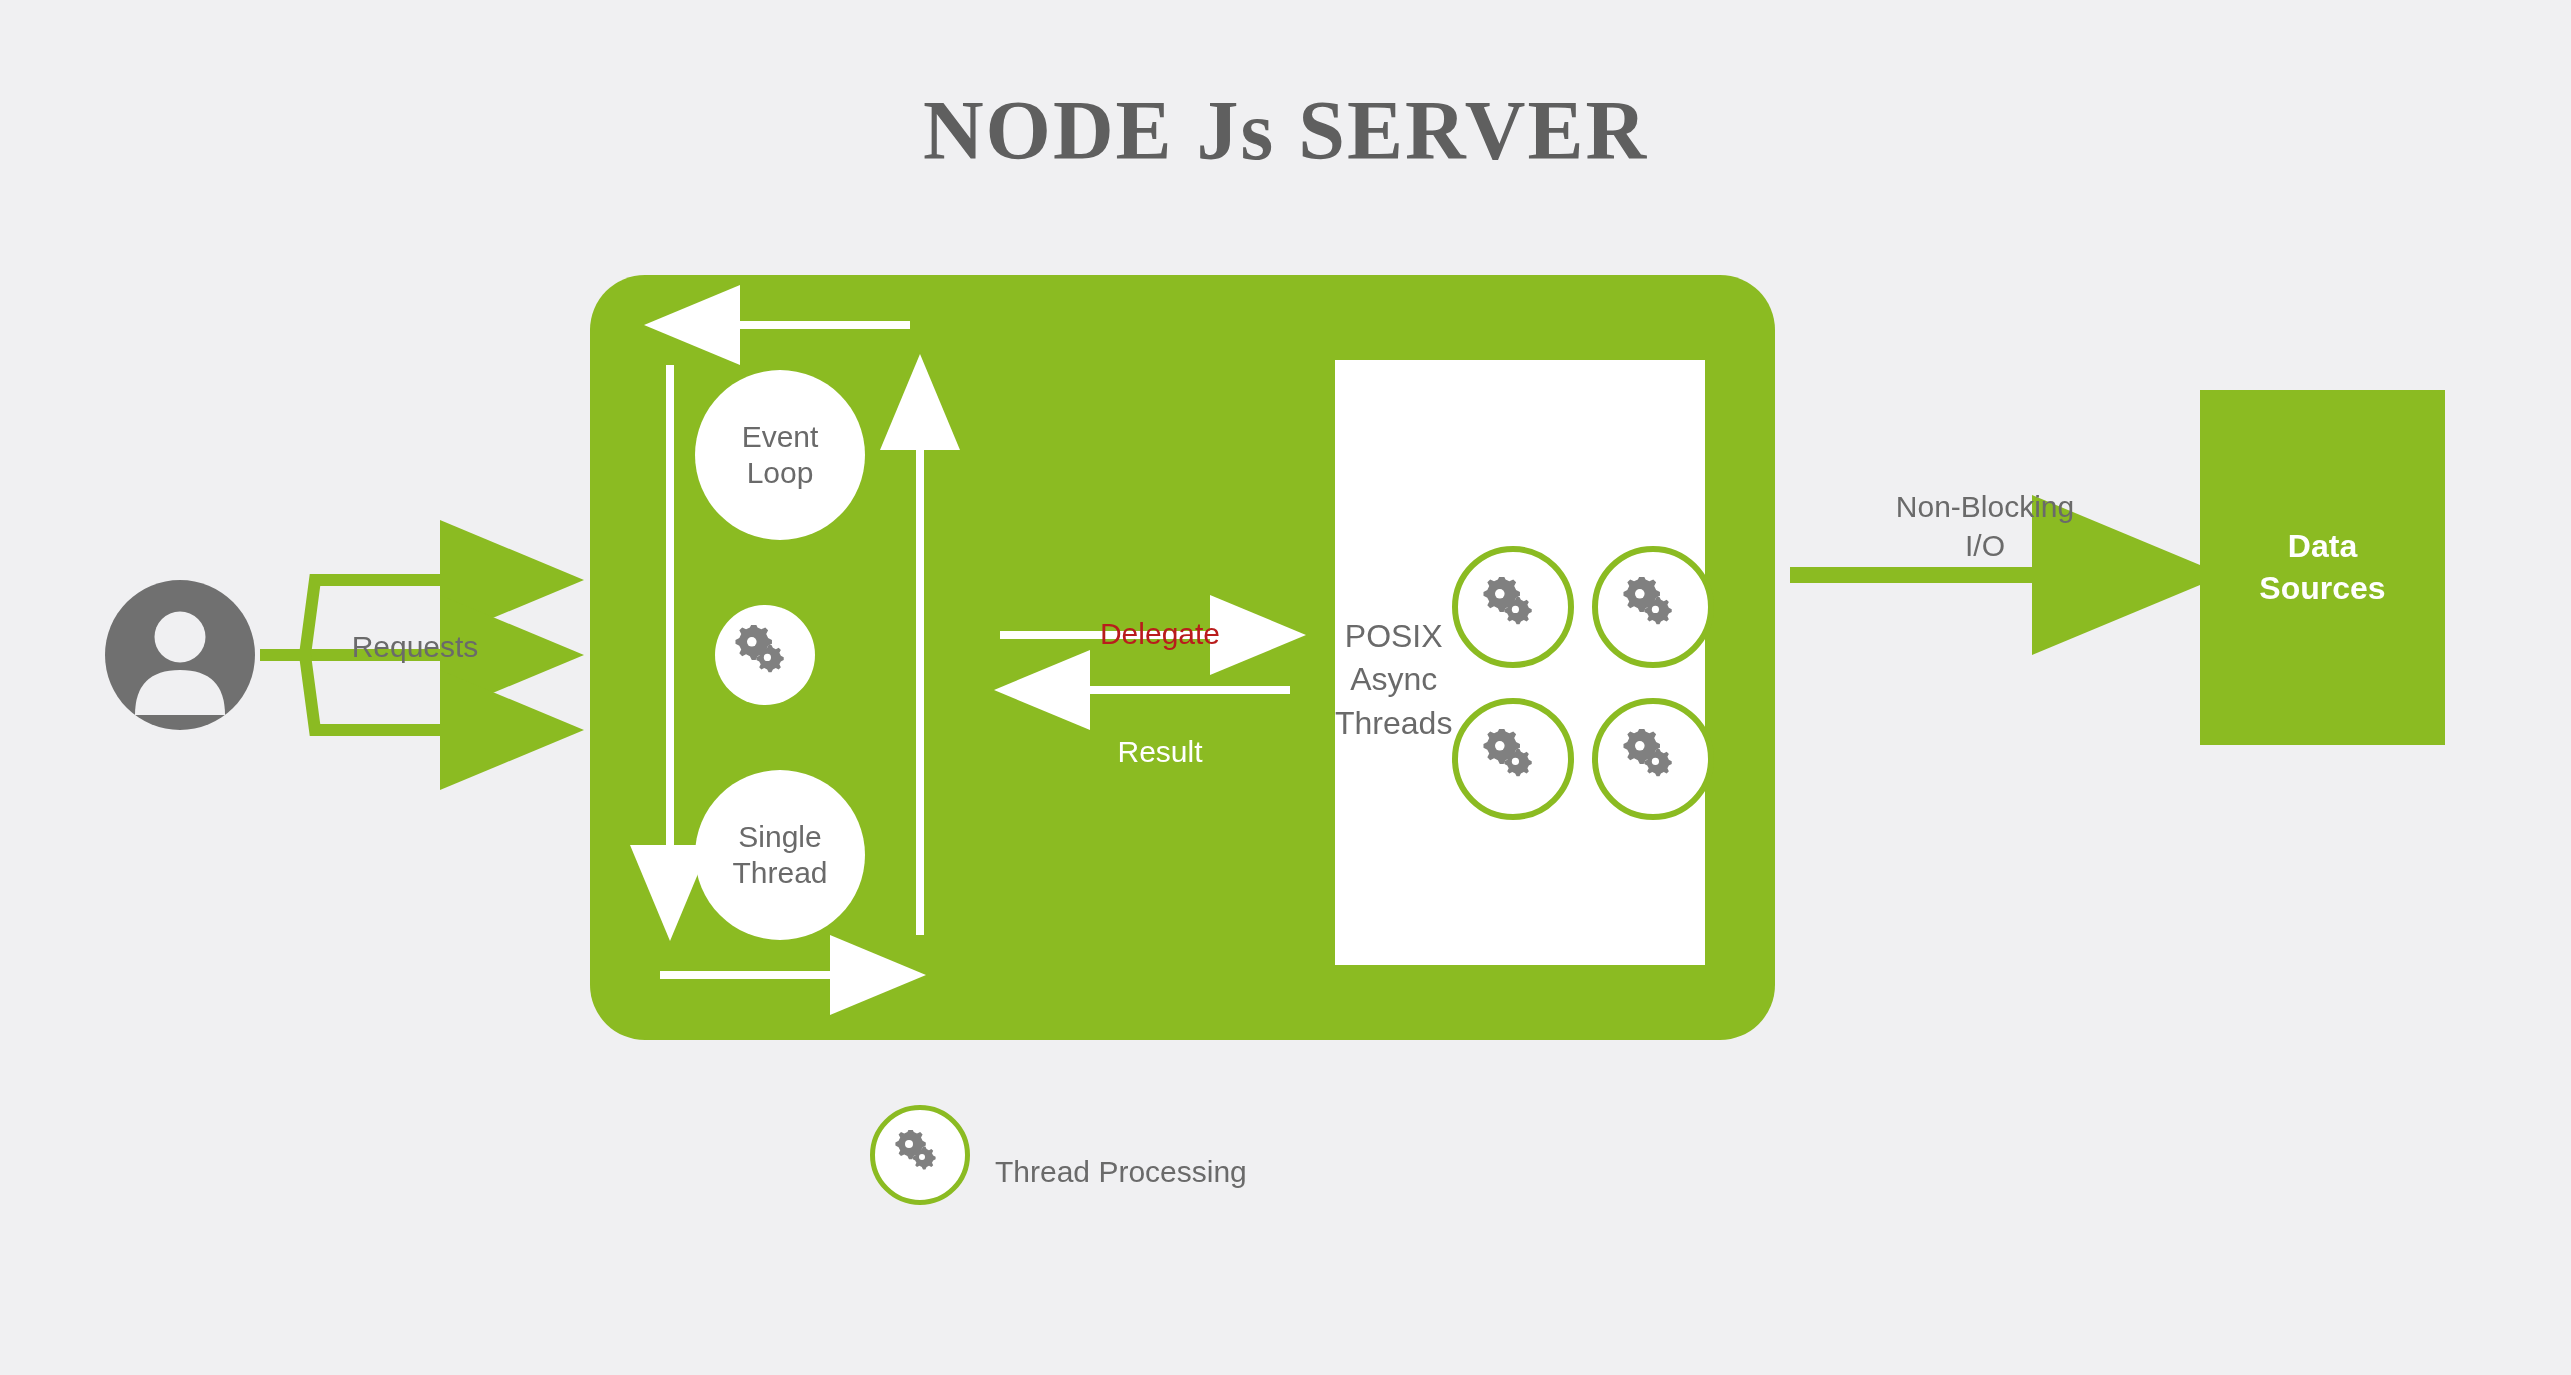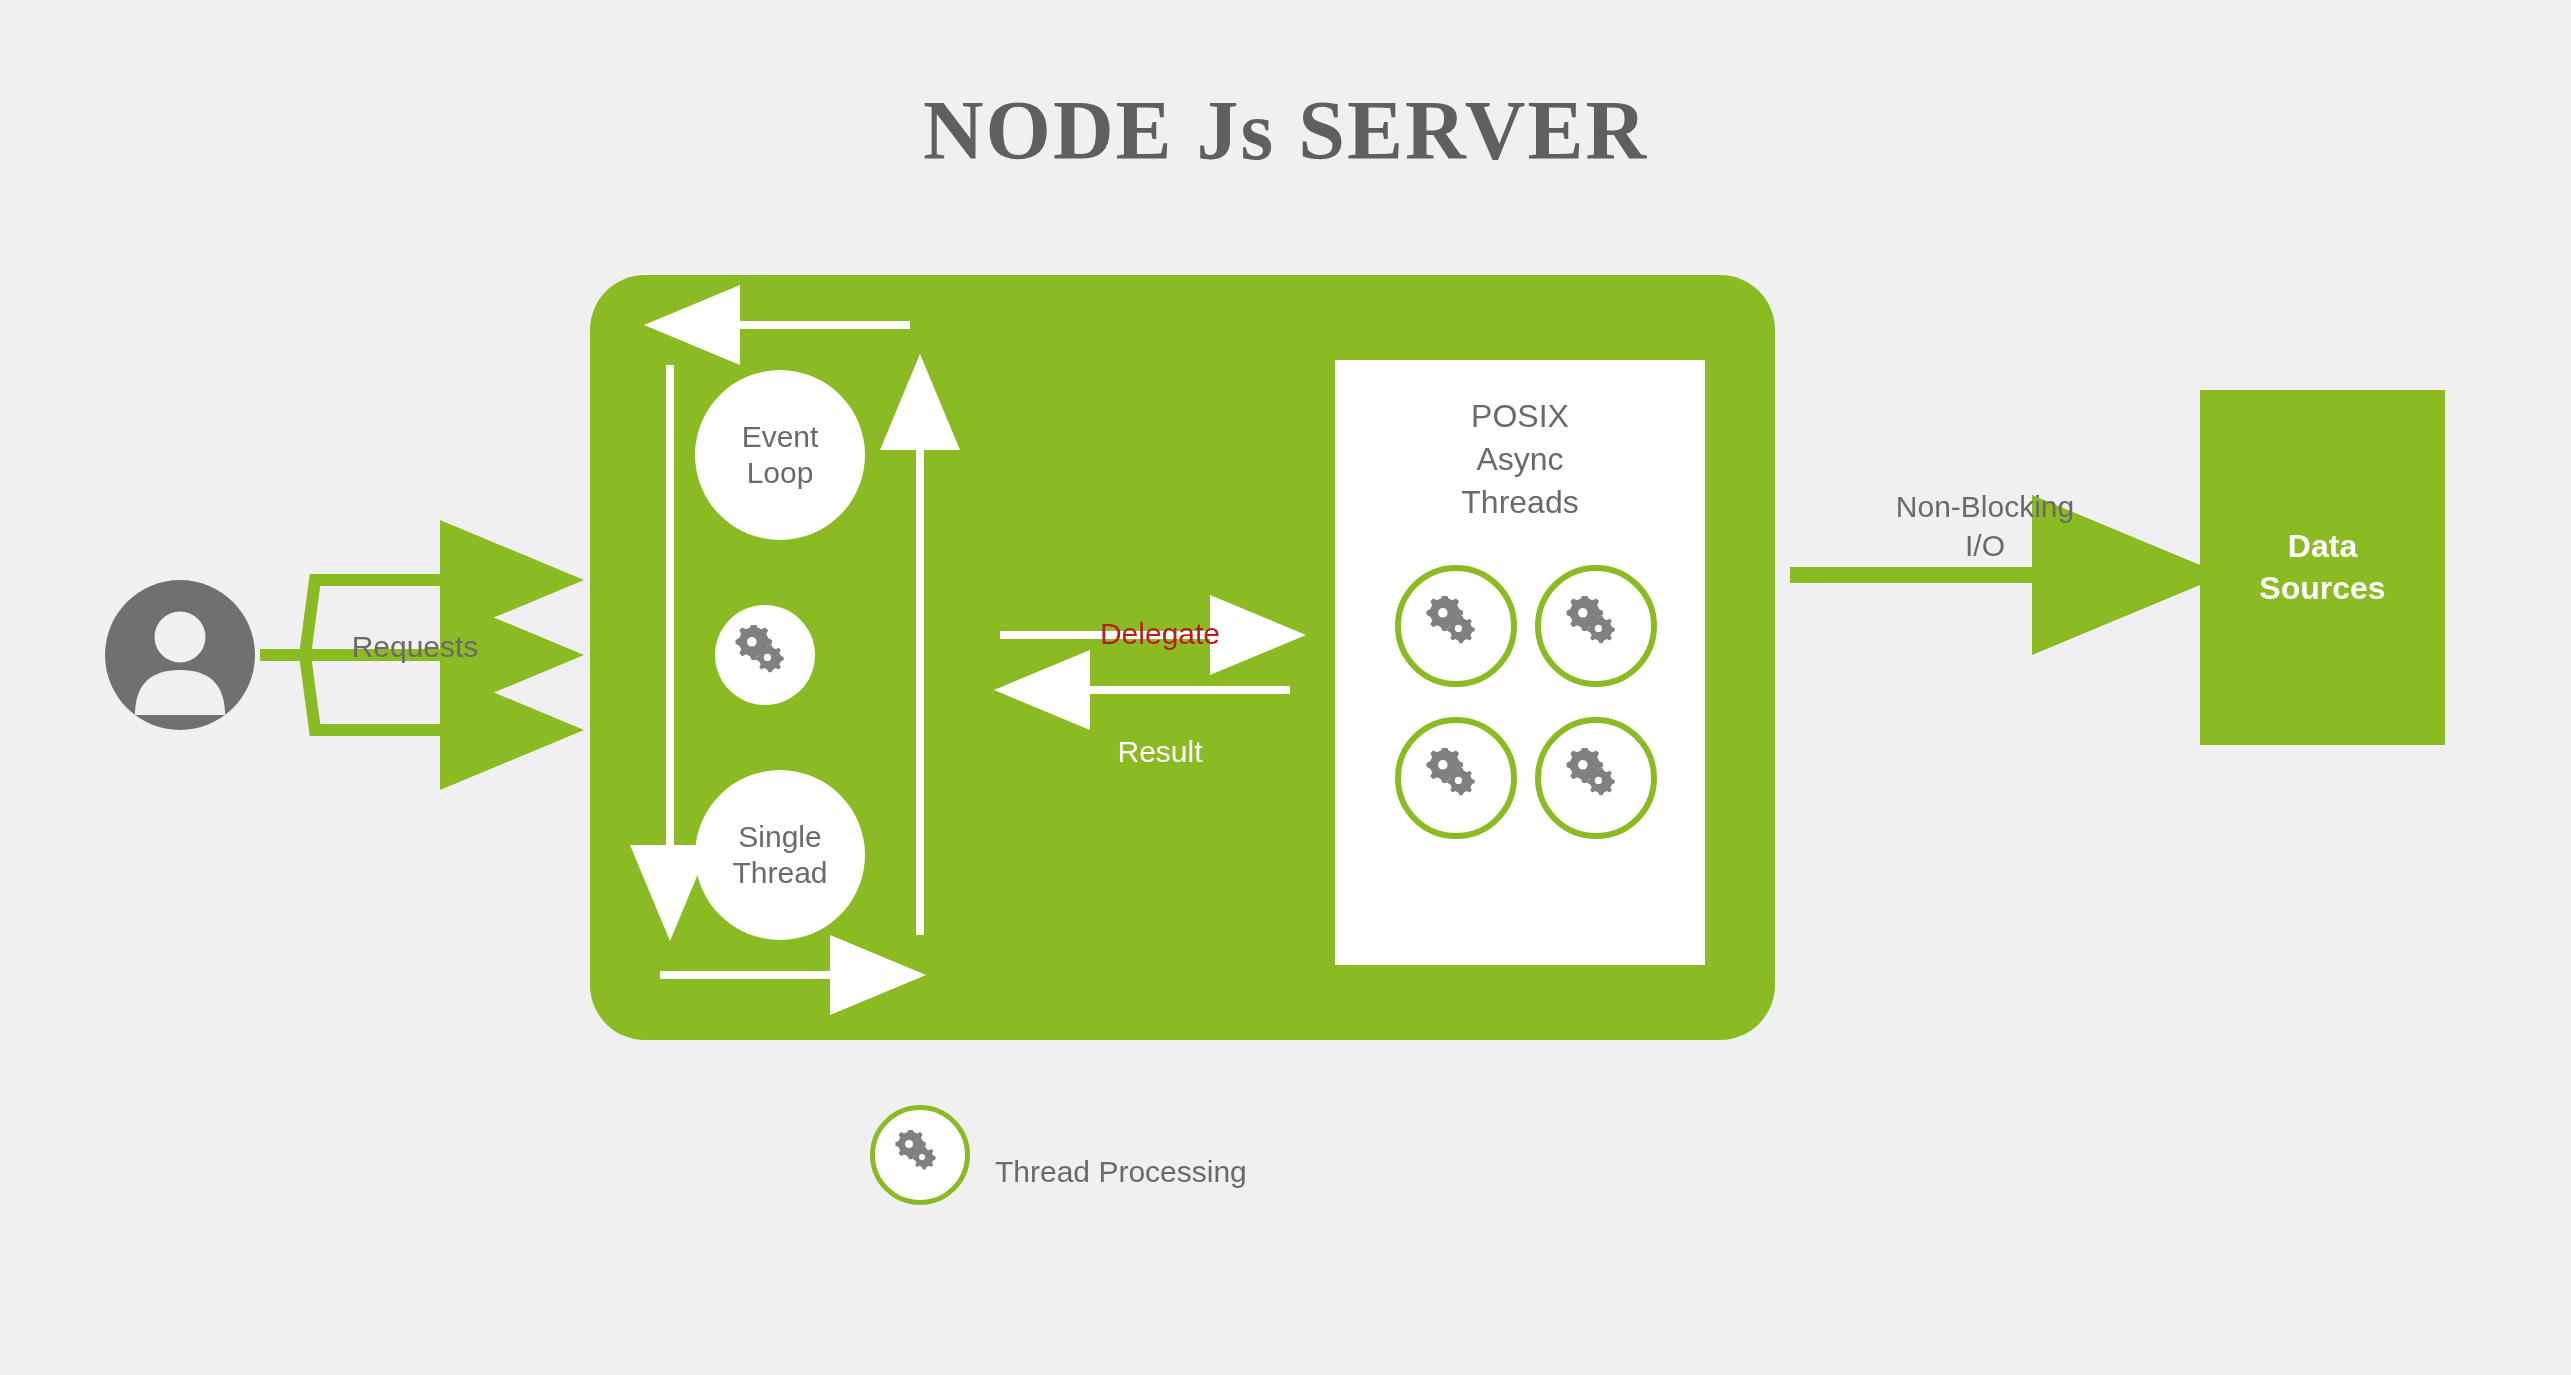--- a/index.html
+++ b/index.html
@@ -46,21 +46,21 @@
     color: #6a6a6a;
   }
   .posix-box {
     position: absolute;
     left: 1335px;
     top: 360px;
     width: 370px;
     height: 605px;
     background: #fff;
     display: flex;
-    flex-direction: column;
+    flex-direction: row;
     align-items: center;
   }
   .posix-title {
     margin-top: 35px;
     text-align: center;
     font-size: 32px;
     line-height: 1.35;
     color: #6a6a6a;
   }
   .thread-grid {

